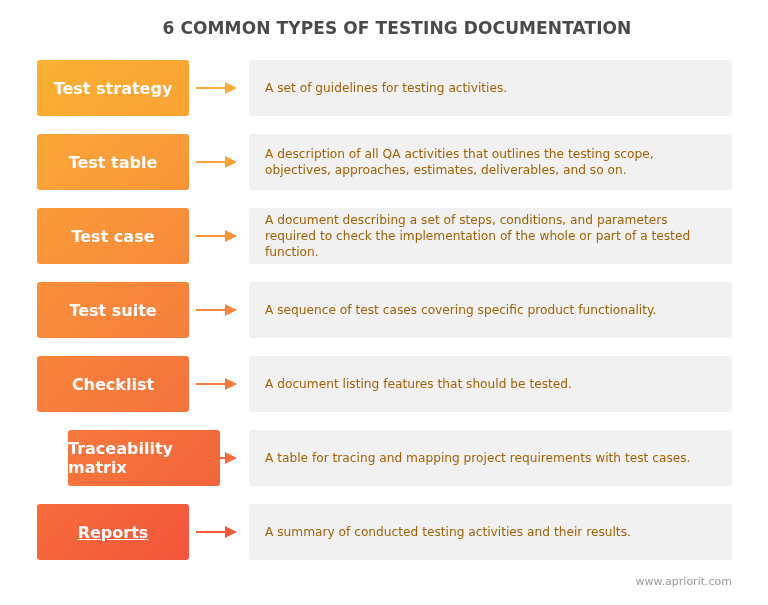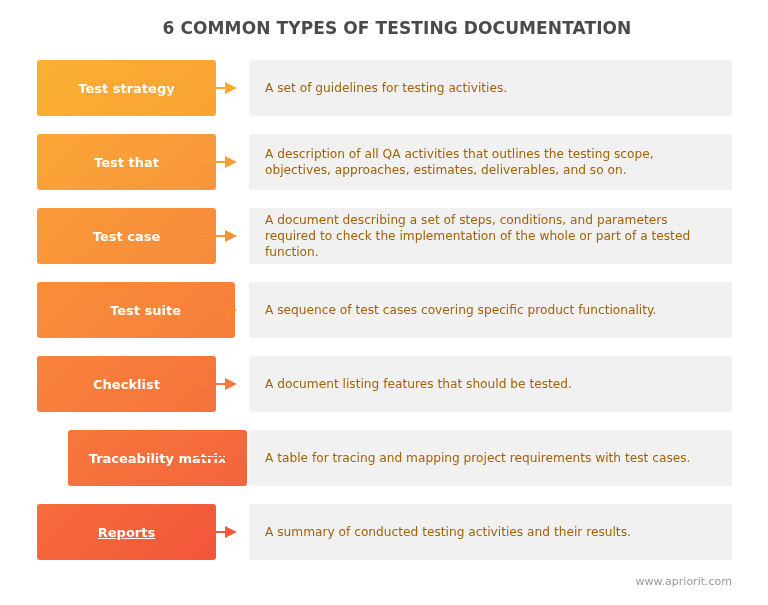--- a/index.html
+++ b/index.html
@@ -7,23 +7,23 @@
     width:768px; height:605px; background:#ffffff; position:relative; overflow:hidden;
     font-family:"DejaVu Sans", "Liberation Sans", sans-serif;
   }
   .title {
     position:absolute; left:13px; top:18px; width:768px; text-align:center;
     font-family:"DejaVu Sans", sans-serif; font-weight:bold; font-size:17px;
     color:#4a4a4a; letter-spacing:0.1px;
   }
   .row { position:absolute; left:0; width:768px; height:56px; }
   .term {
-    position:absolute; left:37px; top:0; width:179px; height:56px; border-radius:3px;
+    position:absolute; left:37px; top:0; width:152px; height:56px; border-radius:3px;
     display:flex; align-items:center; justify-content:center;
-    color:#ffffff; font-weight:bold; font-size:13px;
+    color:#ffffff; font-weight:bold; font-size:16px;
     font-family:"DejaVu Sans", sans-serif;
   }
   .arrow { position:absolute; left:196px; top:21px; width:42px; height:14px; }
   .desc {
     position:absolute; left:249px; top:0; width:483px; height:56px; border-radius:3px;
     background:#f1f1f1; display:flex; align-items:center; box-sizing:border-box;
     padding:0 16px; color:#a16207; font-size:12.2px; line-height:16px;
     font-family:"DejaVu Sans", sans-serif;
   }
   .footer {
@@ -41,41 +41,41 @@
     <div class="term" style="background: linear-gradient(135deg, rgb(251, 176, 52), rgb(249, 162, 51));">Test strategy</div>
     <svg class="arrow" viewBox="0 0 42 14">
         <line x1="0" y1="7" x2="30" y2="7" stroke-width="2" stroke="#f9ab33"></line>
         <polygon points="29,1 41,7 29,13" fill="#f9ab33"></polygon>
       </svg>
     <div class="desc">
         <span>A set of guidelines for testing activities.</span>
       </div>
   </div>
   <div class="row" style="top:134px">
-    <div class="term" style="background: linear-gradient(135deg, rgb(251, 166, 54), rgb(248, 149, 58));">Test that</div>
+    <div class="term" style="background: linear-gradient(135deg, rgb(251, 166, 54), rgb(248, 149, 58));">Test table</div>
     <svg class="arrow" viewBox="0 0 42 14">
         <line x1="0" y1="7" x2="30" y2="7" stroke-width="2" stroke="#f8a036"></line>
         <polygon points="29,1 41,7 29,13" fill="#f8a036"></polygon>
       </svg>
     <div class="desc">
         <span>A description of all QA activities that outlines the testing scope, objectives, approaches, estimates, deliverables, and so on.</span>
       </div>
   </div>
   <div class="row" style="top:208px">
     <div class="term" style="background: linear-gradient(135deg, rgb(250, 154, 56), rgb(247, 138, 60)); text-align: right;">Test case</div>
     <svg class="arrow" viewBox="0 0 42 14">
         <line x1="0" y1="7" x2="30" y2="7" stroke-width="2" stroke="#f79238"></line>
         <polygon points="29,1 41,7 29,13" fill="#f79238"></polygon>
       </svg>
     <div class="desc">
         <span>A document describing a set of steps, conditions, and parameters required to check the implementation of the whole or part of a tested function.</span>
       </div>
   </div>
   <div class="row" style="top:282px">
-    <div class="term" style="background: linear-gradient(135deg, rgb(249, 143, 58), rgb(246, 126, 60)); padding-left: 19px;">Test suite</div>
+    <div class="term" style="background: linear-gradient(135deg, rgb(249, 143, 58), rgb(246, 126, 60));">Test suite</div>
     <svg class="arrow" viewBox="0 0 42 14">
         <line x1="0" y1="7" x2="30" y2="7" stroke-width="2" stroke="#f6863a"></line>
         <polygon points="29,1 41,7 29,13" fill="#f6863a"></polygon>
       </svg>
     <div class="desc">
         <span>A sequence of test cases covering specific product functionality.</span>
       </div>
   </div>
   <div class="row" style="top:356px">
     <div class="term" style="background: linear-gradient(135deg, rgb(248, 132, 59), rgb(245, 114, 60));">Checklist</div>

